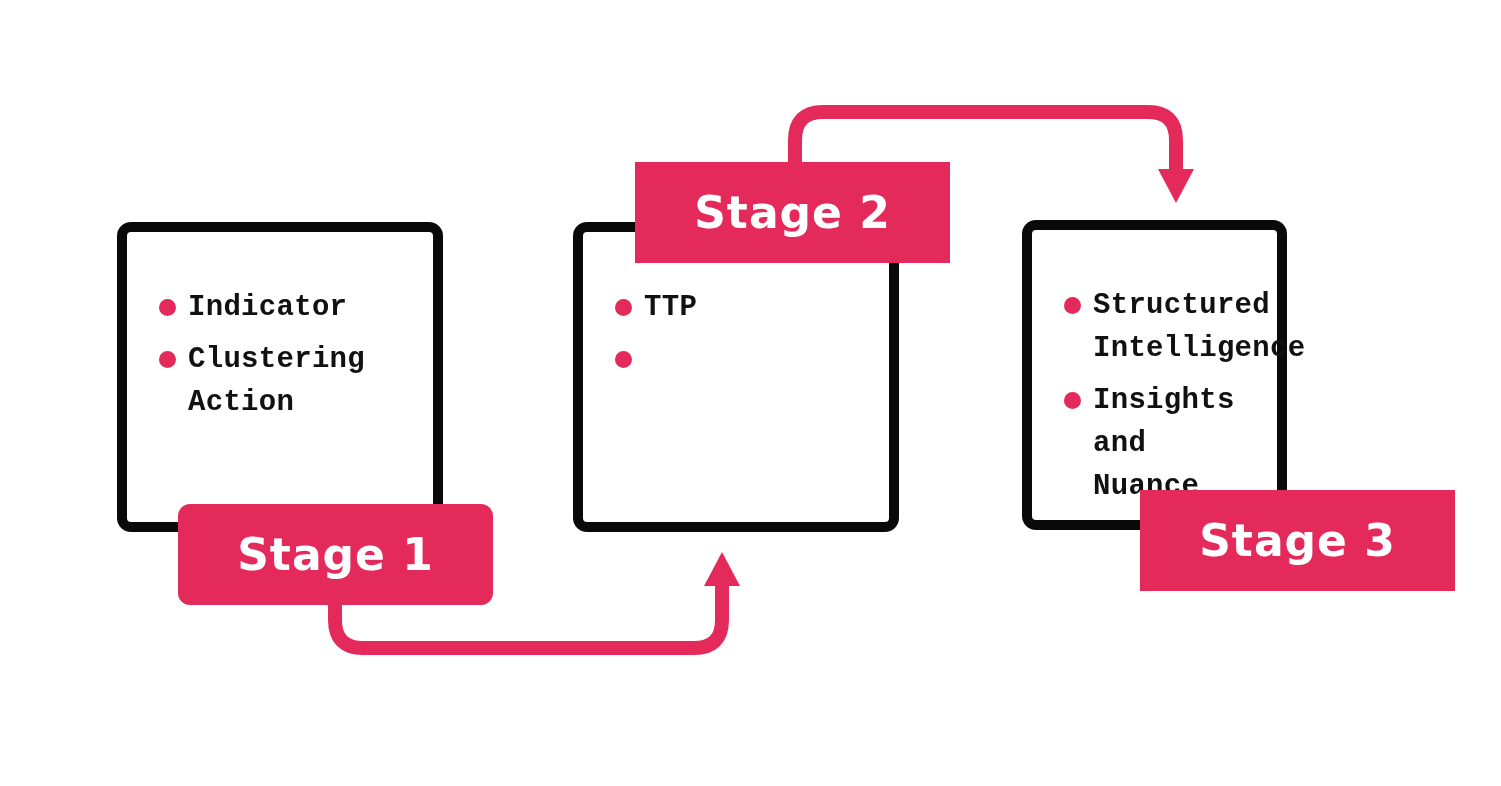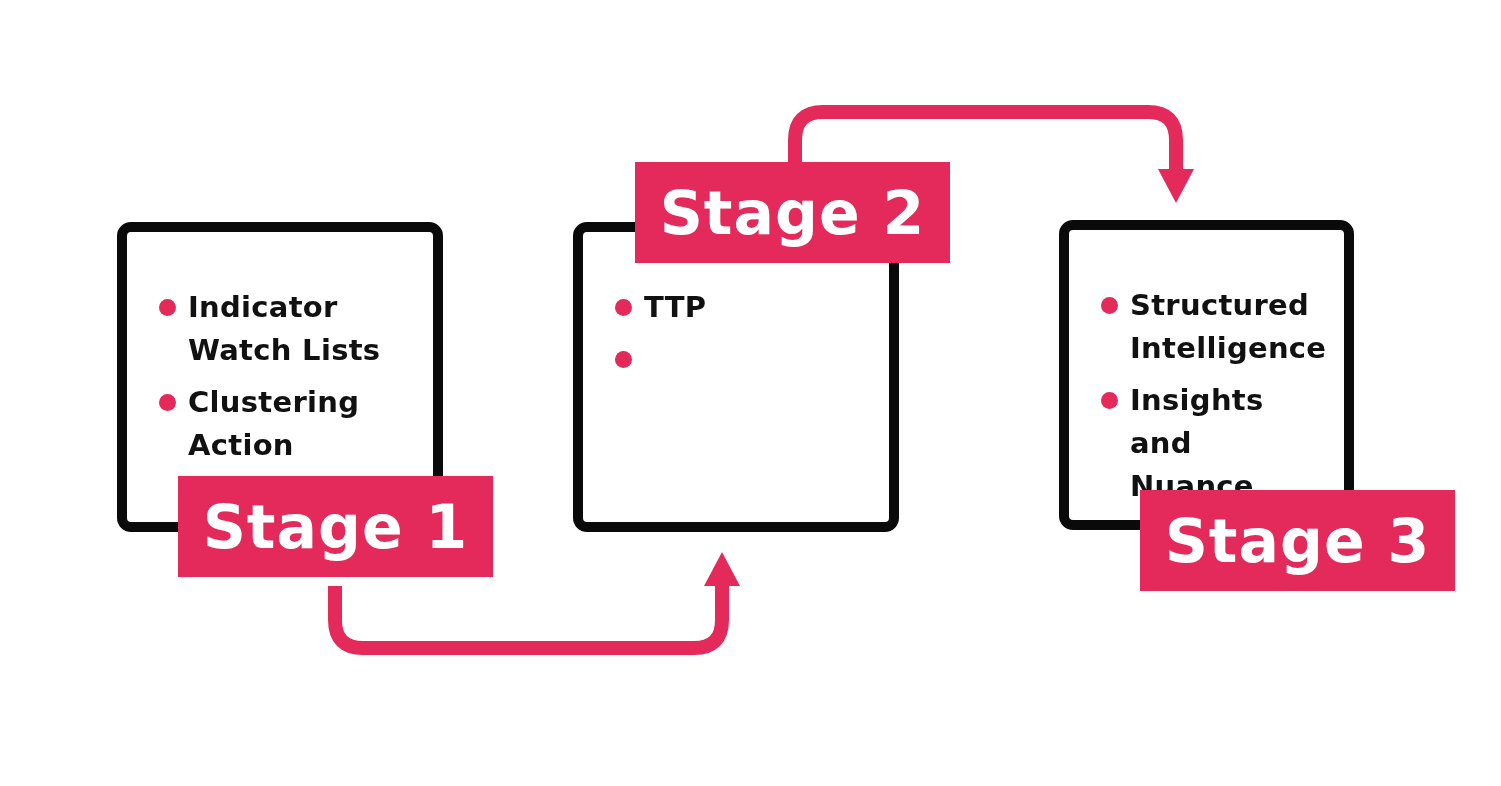--- a/index.html
+++ b/index.html
@@ -18,25 +18,26 @@
   .stage-box {
     position: absolute;
     width: 326px; height: 310px;
     background: #ffffff;
     border: 10px solid #0a0a0a;
     border-radius: 14px;
     z-index: 1;
   }
   .box-1 { left: 117px; top: 222px; }
   .box-2 { left: 573px; top: 222px; }
-  .box-3 { left: 1059px; top: 220px; width: 295px; }
+  .box-3 { left: 1022px; top: 220px; width: 265px; }
   .items {
     margin-top: 54px;
     margin-left: 32px;
     margin-right: 10px;
+    font-family: Liberation Mono, monospace;
   }
   .item {
     display: flex;
     align-items: flex-start;
     margin-bottom: 9px;
   }
   .dot {
     flex: 0 0 auto;
     width: 17px; height: 17px;
     border-radius: 50%;
@@ -49,29 +50,29 @@
     font-weight: 700;
     line-height: 43px;
     color: #111111;
     letter-spacing: 0.3px;
   }
   .stage-label {
     position: absolute;
     width: 315px; height: 101px;
     background: #e32a5b;
     color: #ffffff;
-    font-size: 60px;
+    font-size: 44px;
     font-weight: 700;
     letter-spacing: 1px;
     display: flex;
     align-items: center;
     justify-content: center;
     z-index: 3;
   }
-  .label-1 { left: 178px; top: 476px; }
+  .label-1 { left: 178px; top: 504px; border-radius: 12px; }
   .label-2 { left: 635px; top: 162px; }
   .label-3 { left: 1140px; top: 490px; }
   .arrows-overlay {
     position: absolute; left: 0; top: 0;
     width: 1501px; height: 786px;
     z-index: 2;
     pointer-events: none;
   }
   .arrow-path {
     fill: none;
@@ -84,21 +85,20 @@
 <body>
 
 <div class="canvas">
 
   <div class="stage-box box-1">
     <div class="items">
       <div class="item">
         <span class="dot"></span>
         <div class="item-text">
           <div>Indicator</div>
-          <div>Watch Lists</div>
         </div>
       </div>
       <div class="item">
         <span class="dot"></span>
         <div class="item-text">
           <div>Clustering</div>
           <div>Action</div>
         </div>
       </div>
     </div>

